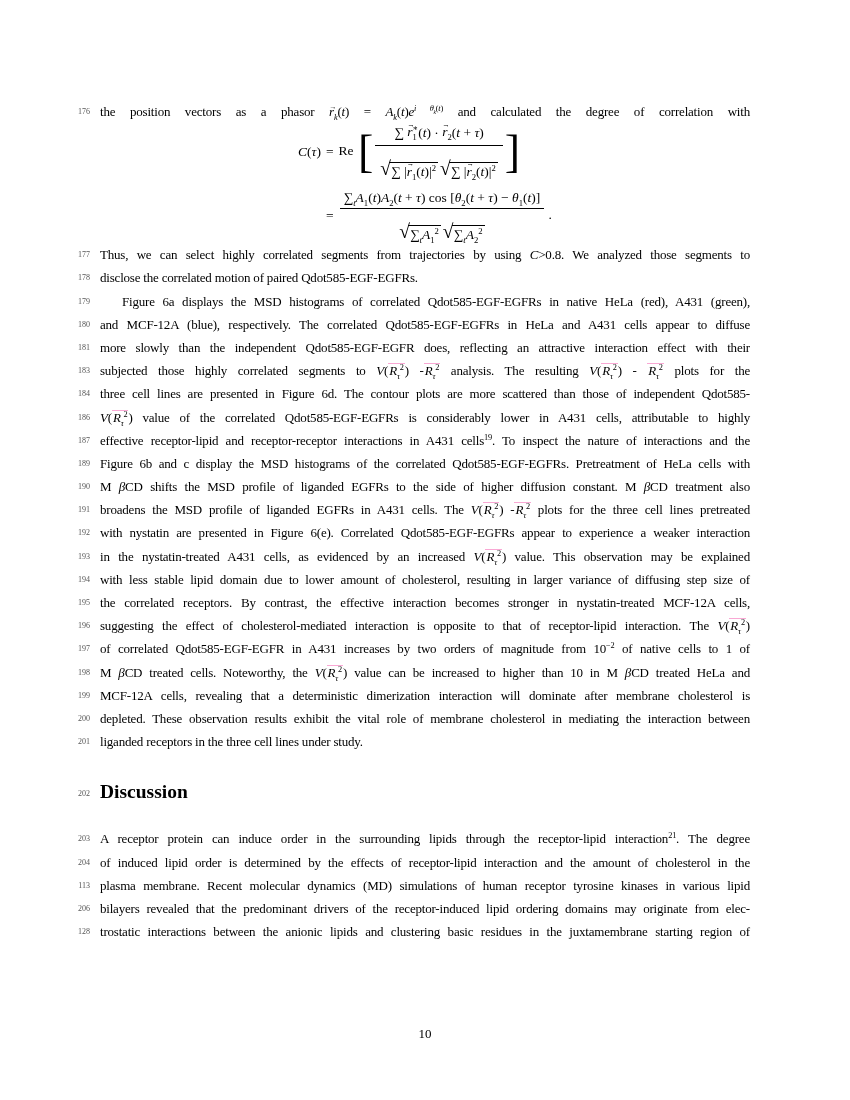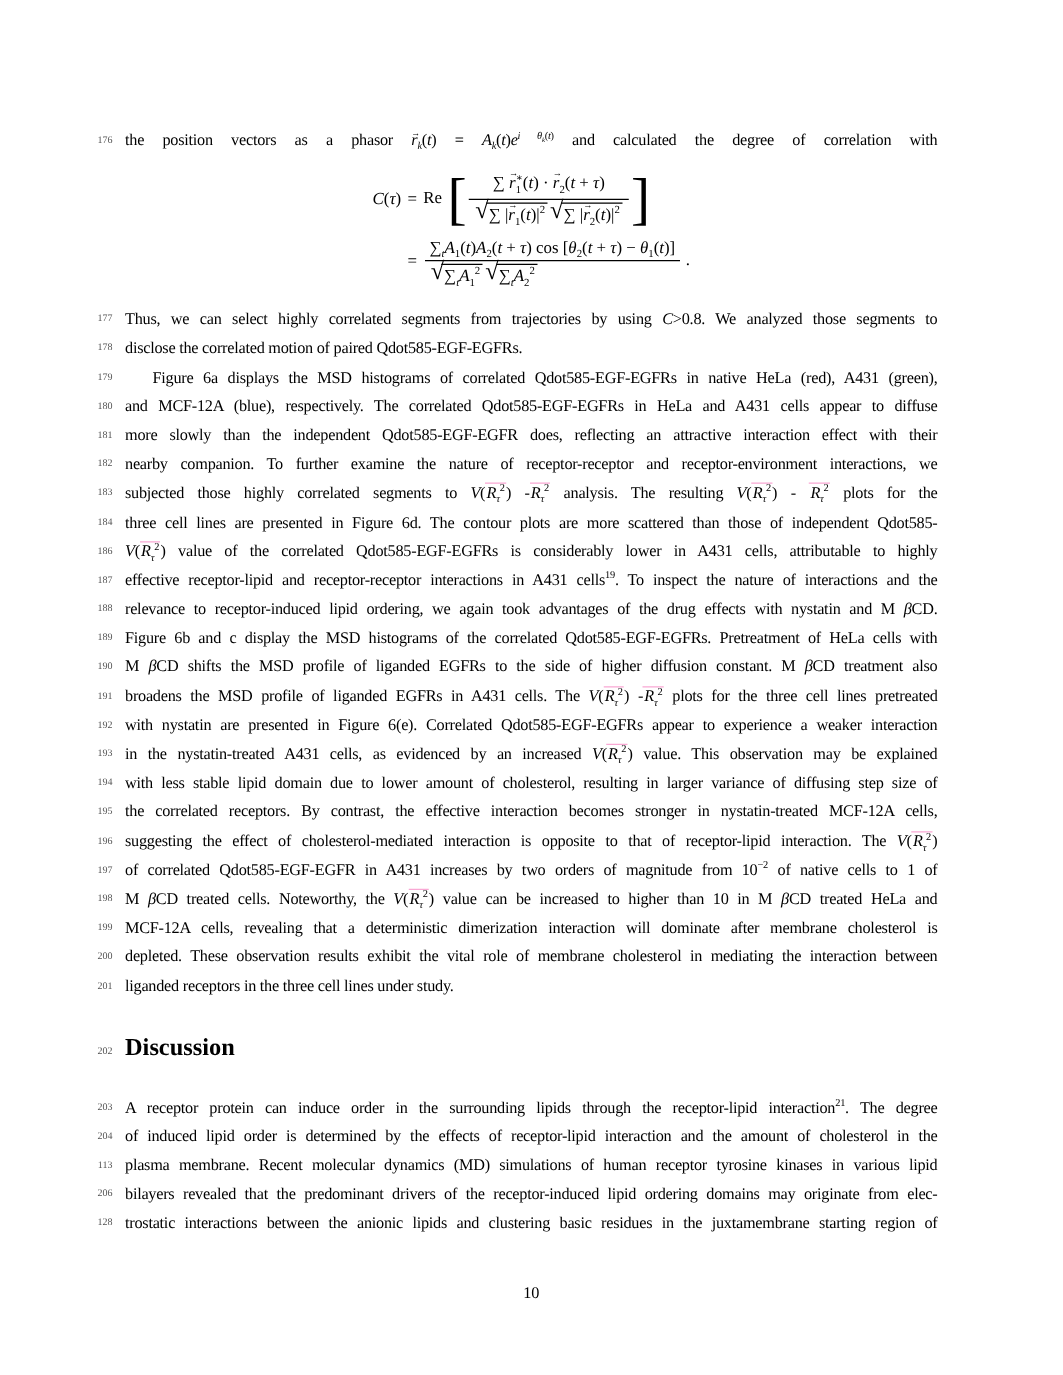--- a/index.html
+++ b/index.html
@@ -41,21 +41,21 @@
   
   .eqblock{height:120px;display:flex;align-items:center;justify-content:center;font-size:13.5px;}
   .eq{display:table;}
   .eqrow{display:table-row;}
   .eqcell{display:table-cell;vertical-align:middle;padding:5px 0;}
   .eqlhs{text-align:right;}
   .eqrel{padding-left:5px;padding-right:5px;}
   .rhsflex{white-space:nowrap;}
   .frac{display:inline-flex;flex-direction:column;vertical-align:middle;margin:0 1px;}
   .fnum{display:block;text-align:center;white-space:nowrap;padding:0 4px 2px;}
-  .fden{display:block;white-space:nowrap;border-top:1px solid #000;padding:2px 4px 0;}
+  .fden{display:block;text-align:center;white-space:nowrap;border-top:1px solid #000;padding:16px 4px 0;}
   .sqrt{display:inline-block;white-space:nowrap;vertical-align:middle;margin:0 1px;}
   .radical{font-size:1.45em;line-height:0.8;display:inline-block;vertical-align:top;transform:translateY(-1px);margin-right:-2px;}
   .radicand{display:inline-block;border-top:1px solid #000;padding:1px 2px 0;}
   .stack{display:inline-flex;flex-direction:column;vertical-align:middle;font-size:0.62em;line-height:1.15;text-align:left;}
 
   
   .heading{position:relative;margin:26px 0 22px;line-height:26px;font-size:19.5px;font-weight:bold;}
   .heading .lineno{line-height:30px;font-weight:normal;}
 
   .pageno{
@@ -109,42 +109,34 @@
       </div>
       <div class="line">
         <span class="lineno">180</span>
         <span class="ltext"><span>and MCF-12A (blue), respectively. The correlated Qdot585-EGF-EGFRs in HeLa and A431 cells appear to diffuse</span></span>
       </div>
       <div class="line">
         <span class="lineno">181</span>
         <span class="ltext"><span>more slowly than the independent Qdot585-EGF-EGFR does, reflecting an attractive interaction effect with their</span></span>
       </div>
       <div class="line">
-        <span class="lineno">182</span>
-        <span class="ltext"><span>nearby companion. To further examine the nature of receptor-receptor and receptor-environment interactions, we</span></span>
-      </div>
-      <div class="line">
         <span class="lineno">183</span>
         <span class="ltext"><span>subjected those highly correlated segments to </span><span><span class="s-i">V</span><span>(</span><span class="s-ol"><span class="s-i">R</span><span class="s-subi">τ</span><span class="s-sup">2</span></span><span>)</span></span><span> -</span><span><span class="s-ol"><span class="s-i">R</span><span class="s-subi">τ</span><span class="s-sup">2</span></span></span><span> analysis. The resulting </span><span><span class="s-i">V</span><span>(</span><span class="s-ol"><span class="s-i">R</span><span class="s-subi">τ</span><span class="s-sup">2</span></span><span>)</span></span><span> - </span><span><span class="s-ol"><span class="s-i">R</span><span class="s-subi">τ</span><span class="s-sup">2</span></span></span><span> plots for the</span></span>
       </div>
       <div class="line">
         <span class="lineno">184</span>
         <span class="ltext"><span>three cell lines are presented in Figure 6d. The contour plots are more scattered than those of independent Qdot585-</span></span>
       </div>
       <div class="line">
         <span class="lineno">186</span>
         <span class="ltext"><span><span class="s-i">V</span><span>(</span><span class="s-ol"><span class="s-i">R</span><span class="s-subi">τ</span><span class="s-sup">2</span></span><span>)</span></span><span> value of the correlated Qdot585-EGF-EGFRs is considerably lower in A431 cells, attributable to highly</span></span>
       </div>
       <div class="line">
         <span class="lineno">187</span>
         <span class="ltext"><span>effective receptor-lipid and receptor-receptor interactions in A431 cells</span><span class="s-sup">19</span><span>. To inspect the nature of interactions and the</span></span>
-      </div>
-      <div class="line">
-        <span class="lineno">188</span>
-        <span class="ltext"><span>relevance to receptor-induced lipid ordering, we again took advantages of the drug effects with nystatin and M </span><span class="s-i">β</span><span>CD.</span></span>
       </div>
       <div class="line">
         <span class="lineno">189</span>
         <span class="ltext"><span>Figure 6b and c display the MSD histograms of the correlated Qdot585-EGF-EGFRs. Pretreatment of HeLa cells with</span></span>
       </div>
       <div class="line">
         <span class="lineno">190</span>
         <span class="ltext"><span>M </span><span class="s-i">β</span><span>CD shifts the MSD profile of liganded EGFRs to the side of higher diffusion constant. M </span><span class="s-i">β</span><span>CD treatment also</span></span>
       </div>
       <div class="line">

